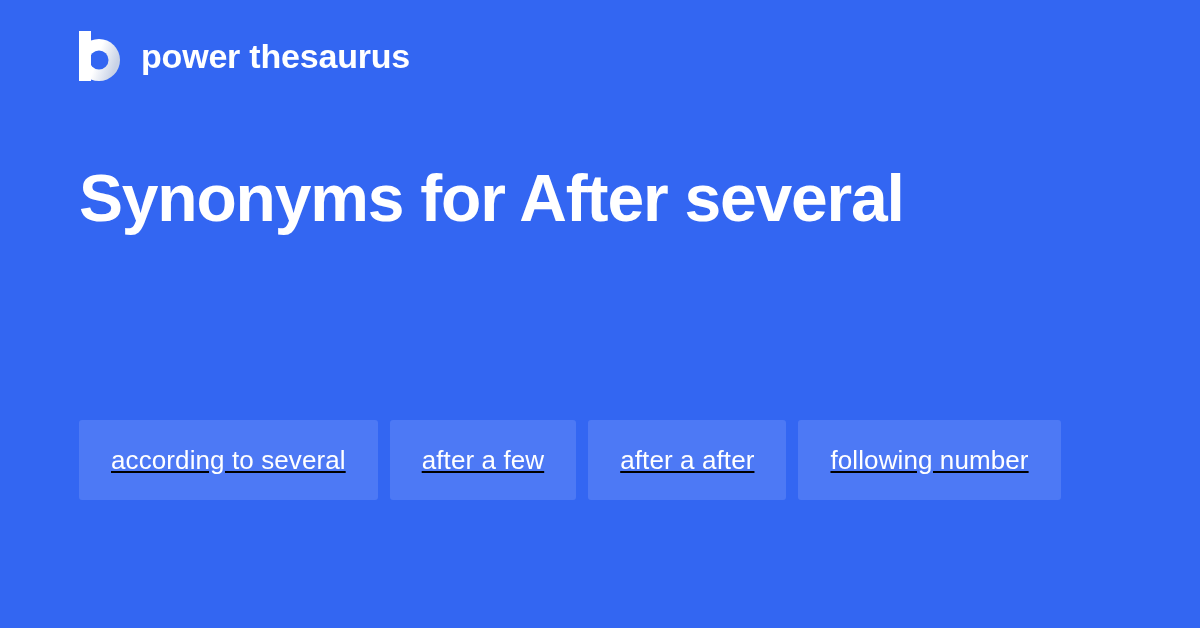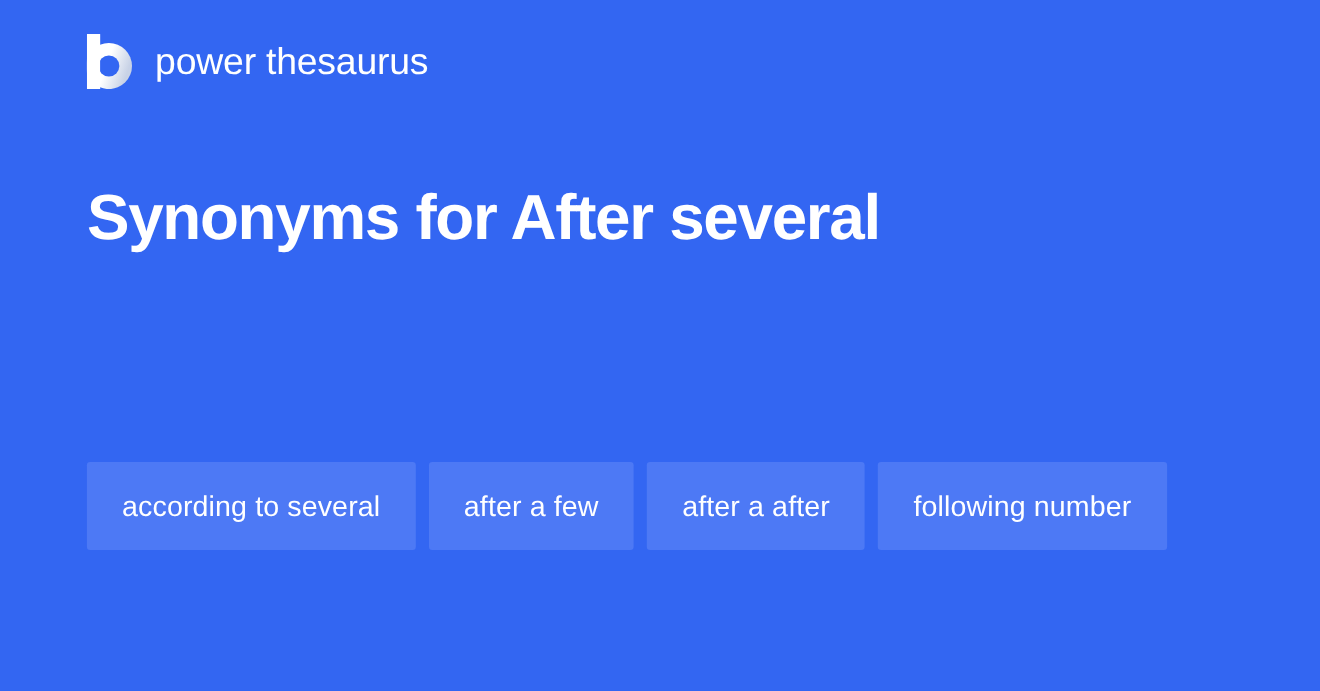--- a/index.html
+++ b/index.html
@@ -37,50 +37,51 @@
 
   .brand-logo {
     width: 44px;
     height: 50px;
     display: block;
     flex: none;
   }
 
   .brand-name {
     font-size: 34px;
-    font-weight: 400;
+    font-weight: 700;
     color: #ffffff;
     letter-spacing: -0.2px;
     white-space: nowrap;
     line-height: 1;
   }
 
   
   .headline {
     position: absolute;
     left: 79px;
     top: 142px;
     width: 900px;
-    font-size: 58px;
+    font-size: 66px;
     font-weight: 700;
     line-height: 112px;
     color: #ffffff;
     letter-spacing: -1.2px;
   }
 
   
   .chips {
     position: absolute;
     left: 79px;
     top: 420px;
     width: 1050px;
     display: flex;
     flex-wrap: wrap;
     gap: 16px 12px;
     align-content: flex-start;
+    text-decoration: underline;
   }
 
   .chip {
     height: 80px;
     display: flex;
     align-items: center;
     justify-content: center;
     padding: 0 32px;
     background: #4d79f5;
     border-radius: 3px;

